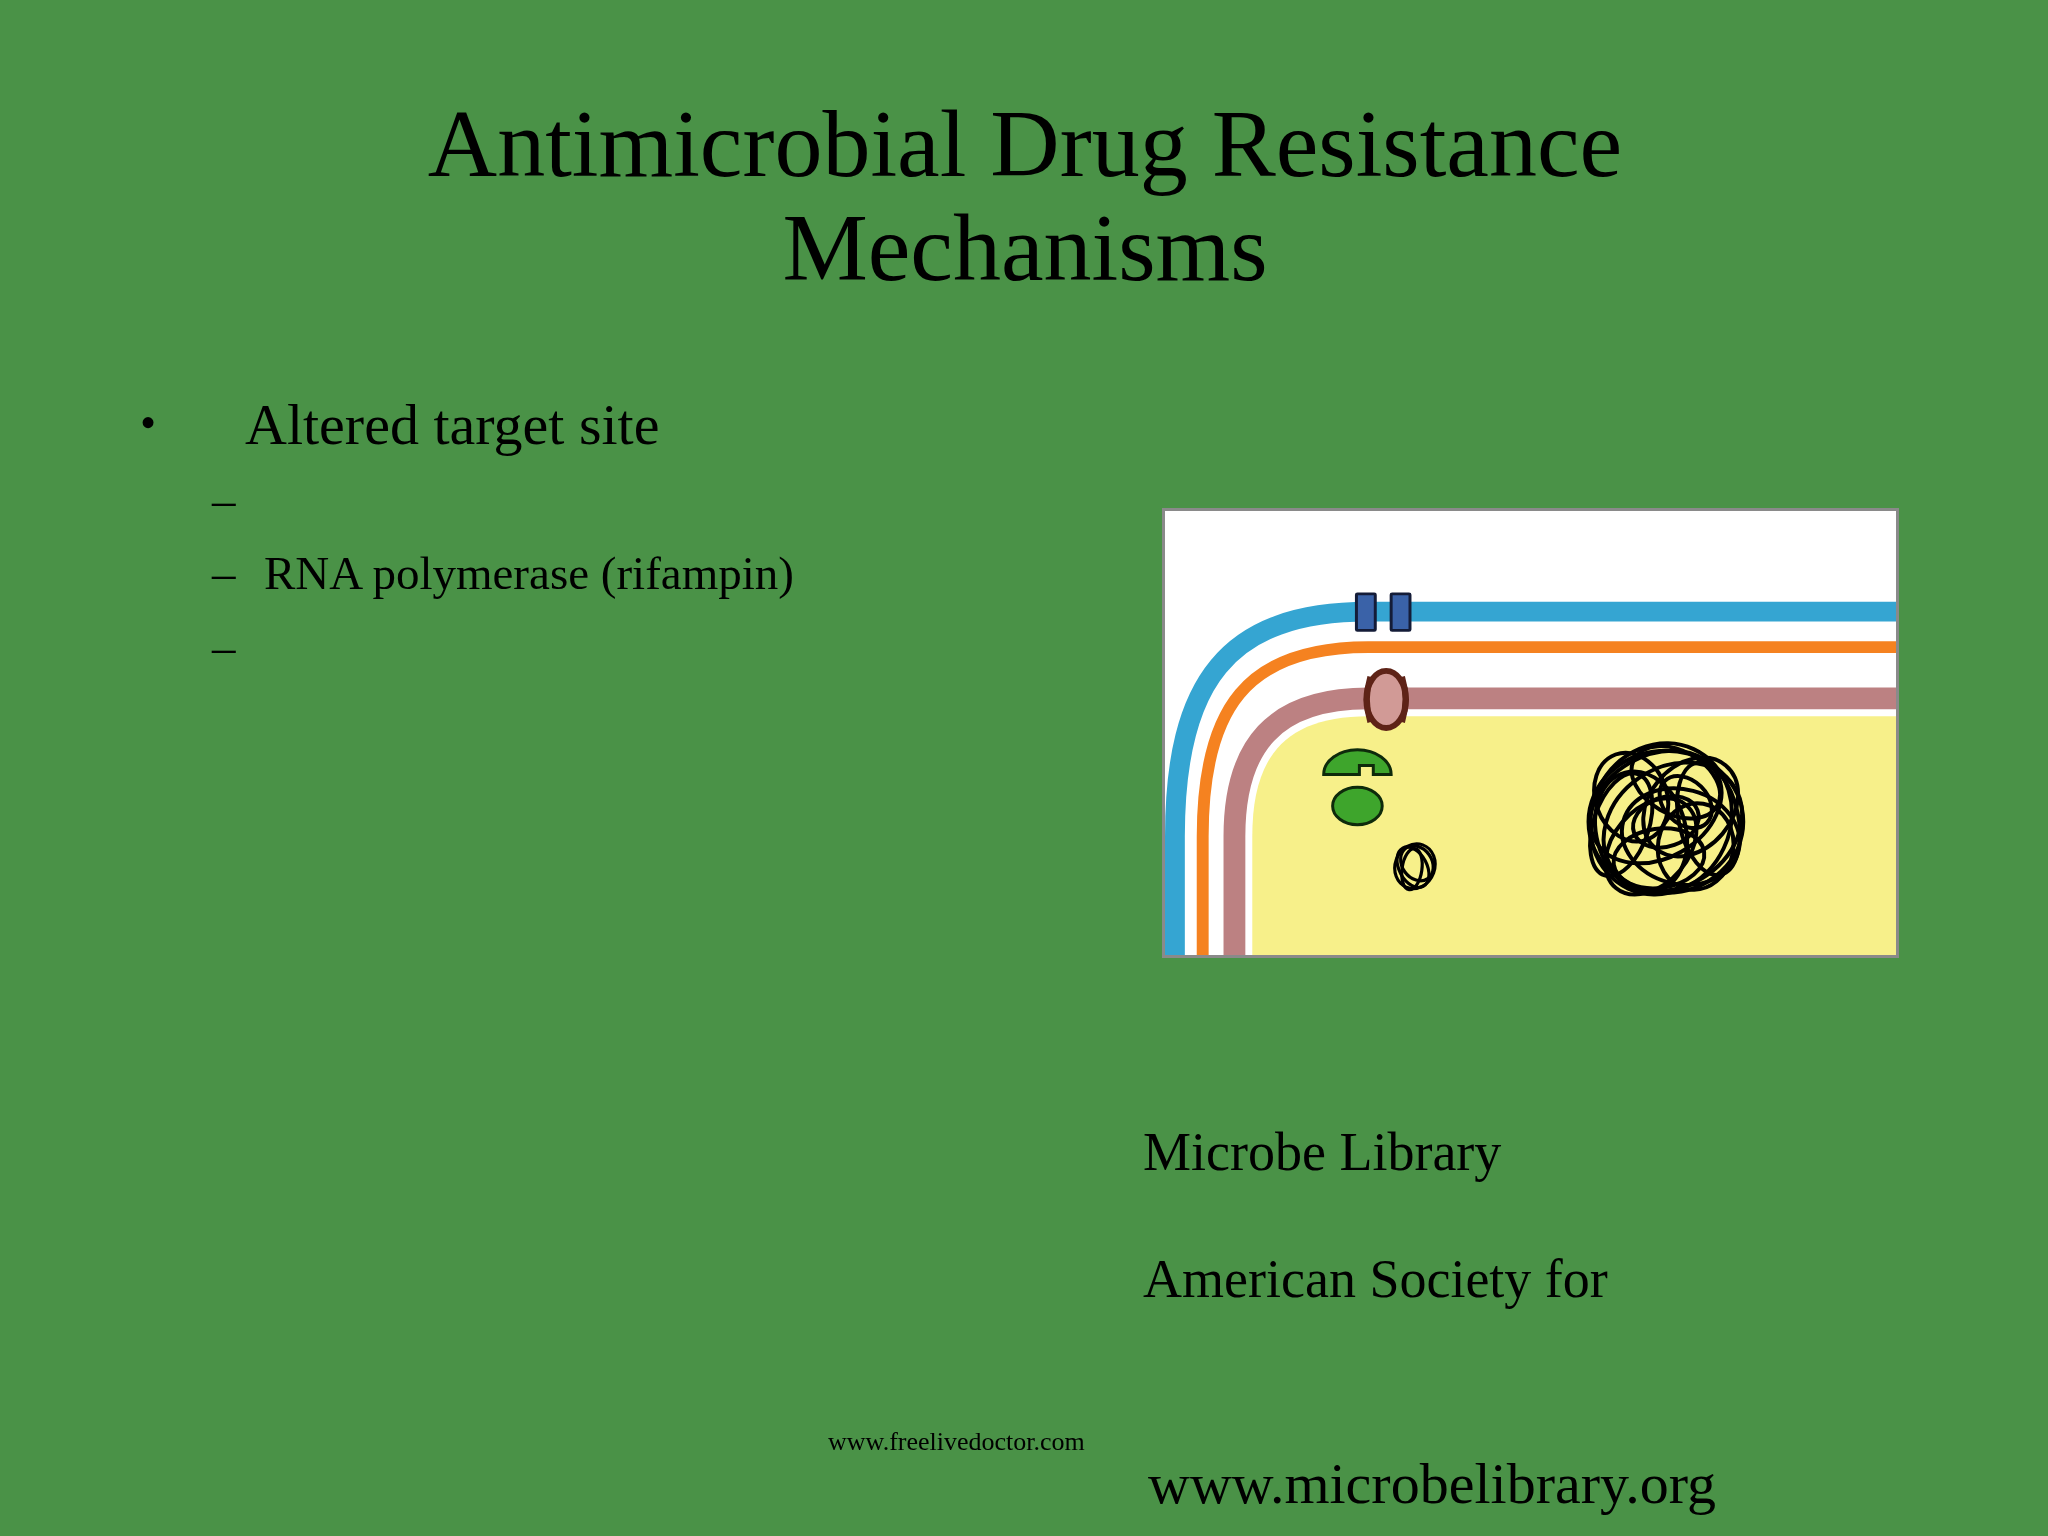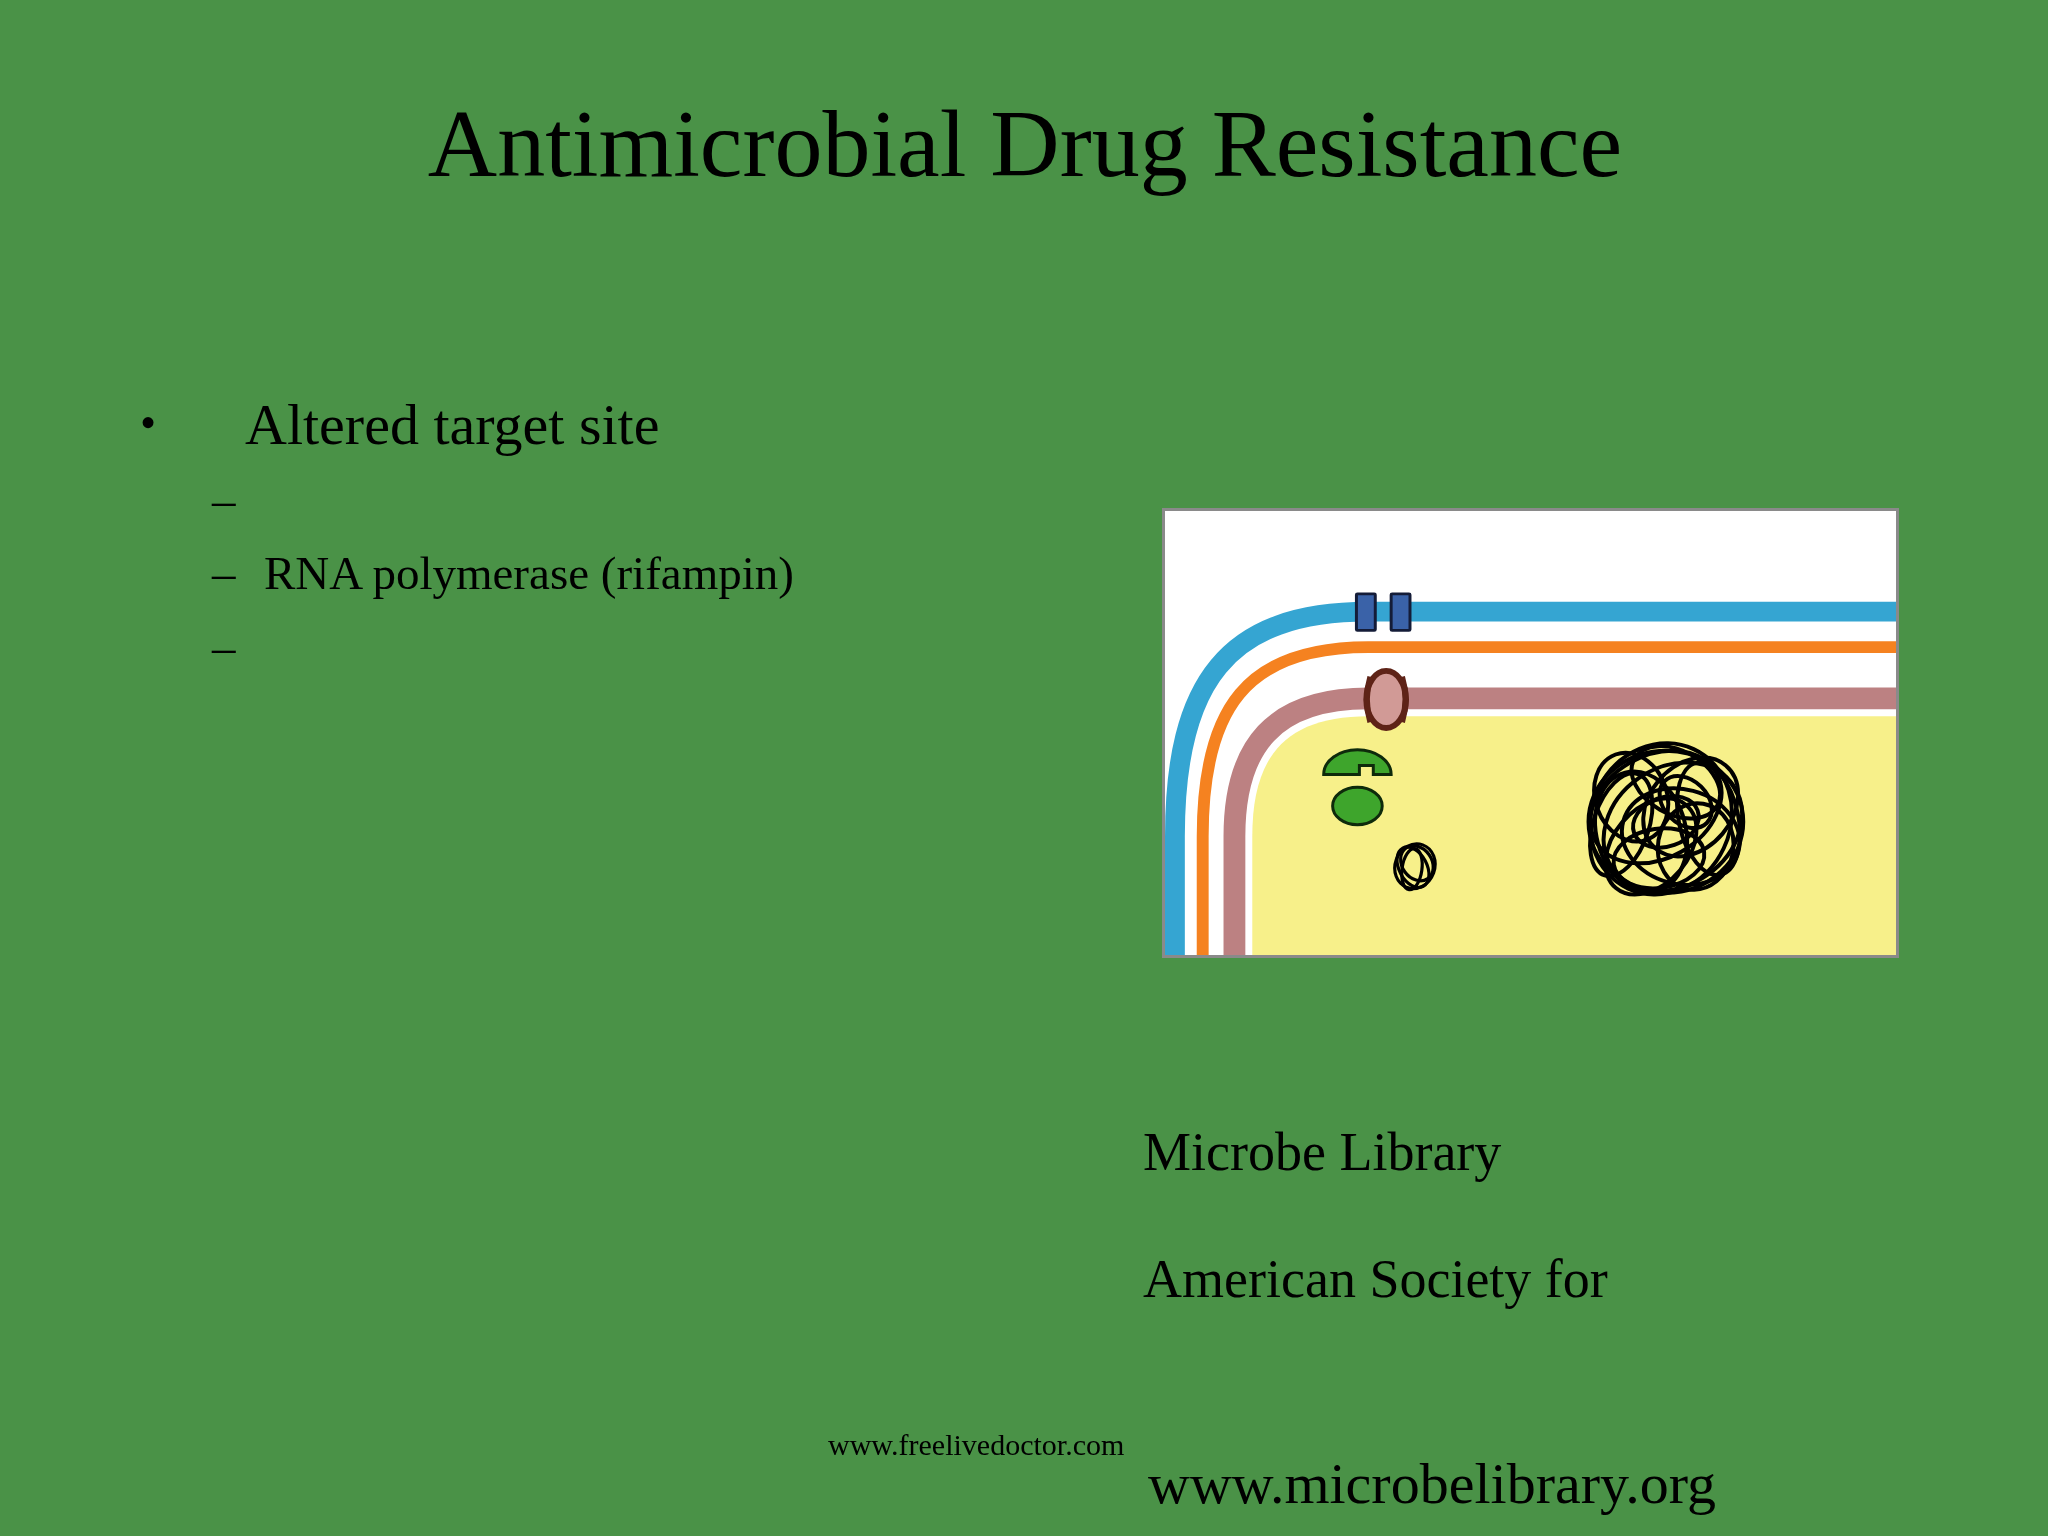--- a/index.html
+++ b/index.html
@@ -114,40 +114,41 @@
     font-size: 54px;
     line-height: 1.25;
     width: 700px;
   }
 
   
   .footer-small {
     position: absolute;
     left: 828px;
     top: 1428px;
-    font-size: 30px;
+    font-size: 26px;
     line-height: 1.1;
     text-align: right;
   }
   .footer-big {
     position: absolute;
     left: 1148px;
     top: 1452px;
     font-size: 58px;
     line-height: 1.1;
   }
 </style>
 </head>
 <body>
 
 <div class="slide">
 
   <h1 class="title">
     <span>Antimicrobial Drug Resistance</span>
     <br>
+    <span>Mechanisms</span>
   </h1>
 
   <div class="body-col">
 
     <div class="bullet-l1">
       <span class="mark">•</span>
       <span class="txt">Altered target site</span>
     </div>
 
     <div class="sub-list">

